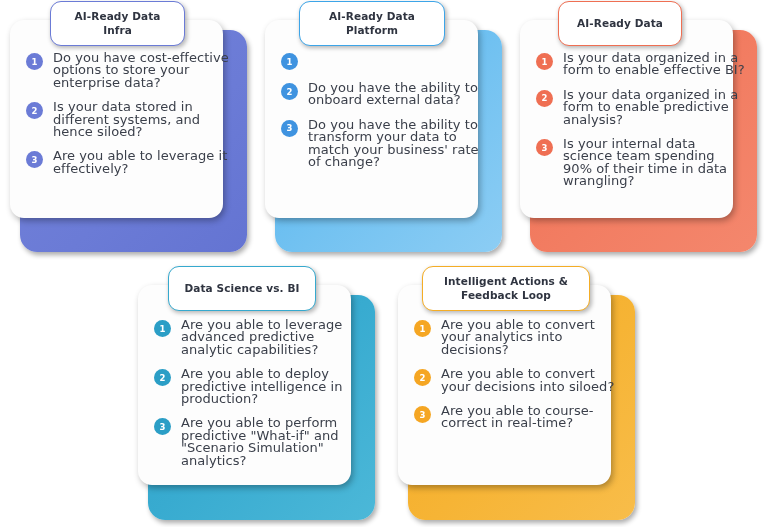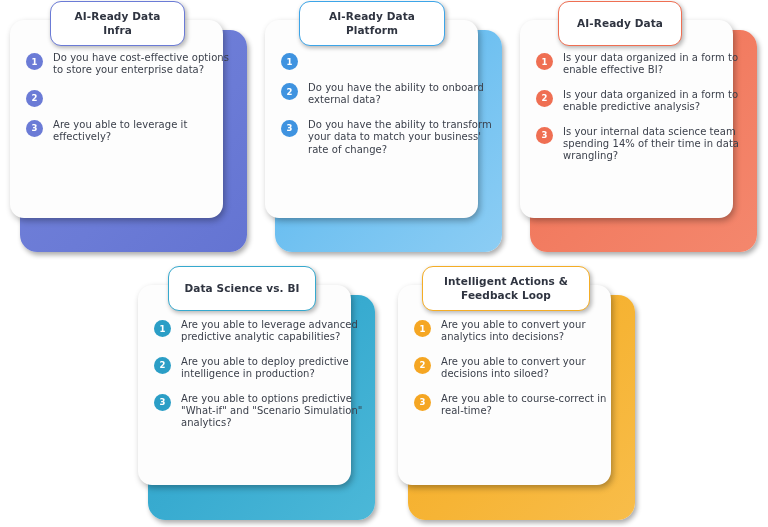--- a/index.html
+++ b/index.html
@@ -110,21 +110,21 @@
     font-size: 8.5px;
     font-weight: bold;
     display: flex;
     align-items: center;
     justify-content: center;
     margin-top: 1px;
   }
 
   .qtext {
     margin-left: 10px;
-    font-size: 10px;
+    font-size: 13px;
     line-height: 12.4px;
     color: #3a3f4a;
     letter-spacing: 0.05px;
   }
 
   
   .c1 .backing { background: linear-gradient(135deg, #7382da 0%, #6b7bd6 60%, #6474d2 100%); }
   .c1 .title-pill { border-color: #6b7bd6; justify-content: flex-end; }
   .c1 .badge { background: #6b7bd6; }
 
@@ -161,20 +161,21 @@
     <div class="title-pill">
       <span>AI-Ready Data Infra</span>
     </div>
     <div class="qlist">
       <div class="qrow">
         <div class="badge">1</div>
         <div class="qtext">Do you have cost-effective options to store your enterprise data?</div>
       </div>
       <div class="qrow">
         <div class="badge">2</div>
+        <div class="qtext">Is your data stored in different systems, and hence siloed?</div>
       </div>
       <div class="qrow">
         <div class="badge">3</div>
         <div class="qtext">Are you able to leverage it effectively?</div>
       </div>
     </div>
   </div>
 
   <div class="card row1 c2">
     <div class="backing"></div>
@@ -207,21 +208,21 @@
       <div class="qrow">
         <div class="badge">1</div>
         <div class="qtext">Is your data organized in a form to enable effective BI?</div>
       </div>
       <div class="qrow">
         <div class="badge">2</div>
         <div class="qtext">Is your data organized in a form to enable predictive analysis?</div>
       </div>
       <div class="qrow">
         <div class="badge">3</div>
-        <div class="qtext">Is your internal data science team spending 14% of their time in data wrangling?</div>
+        <div class="qtext">Is your internal data science team spending 90% of their time in data wrangling?</div>
       </div>
     </div>
   </div>
 
   <div class="card row2 c4">
     <div class="backing"></div>
     <div class="panel"></div>
     <div class="title-pill">
       <span>Data Science vs. BI</span>
     </div>
@@ -229,21 +230,21 @@
       <div class="qrow">
         <div class="badge">1</div>
         <div class="qtext">Are you able to leverage advanced predictive analytic capabilities?</div>
       </div>
       <div class="qrow">
         <div class="badge">2</div>
         <div class="qtext">Are you able to deploy predictive intelligence in production?</div>
       </div>
       <div class="qrow">
         <div class="badge">3</div>
-        <div class="qtext">Are you able to options predictive "What-if" and "Scenario Simulation" analytics?</div>
+        <div class="qtext">Are you able to perform predictive "What-if" and "Scenario Simulation" analytics?</div>
       </div>
     </div>
   </div>
 
   <div class="card row2 c5">
     <div class="backing"></div>
     <div class="panel"></div>
     <div class="title-pill">
       <span>Intelligent Actions &amp; Feedback Loop</span>
     </div>

